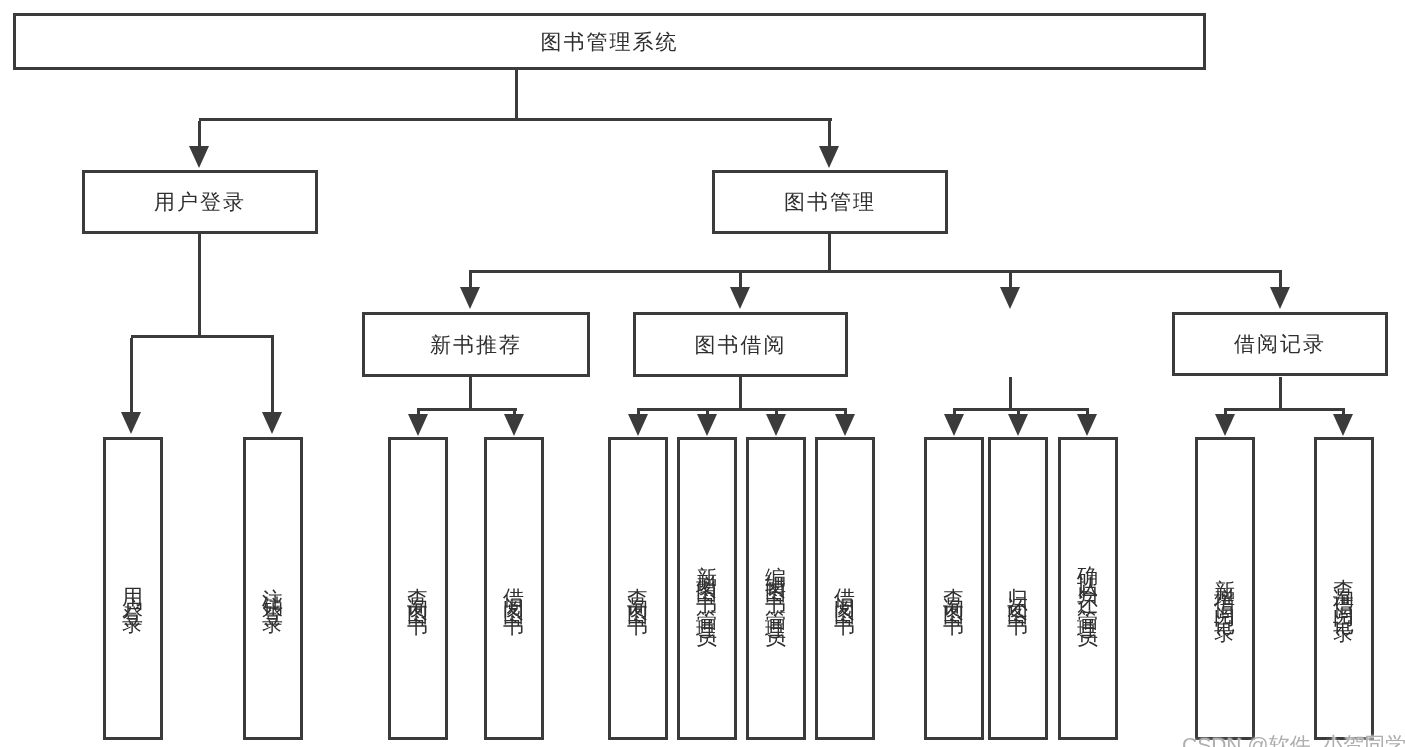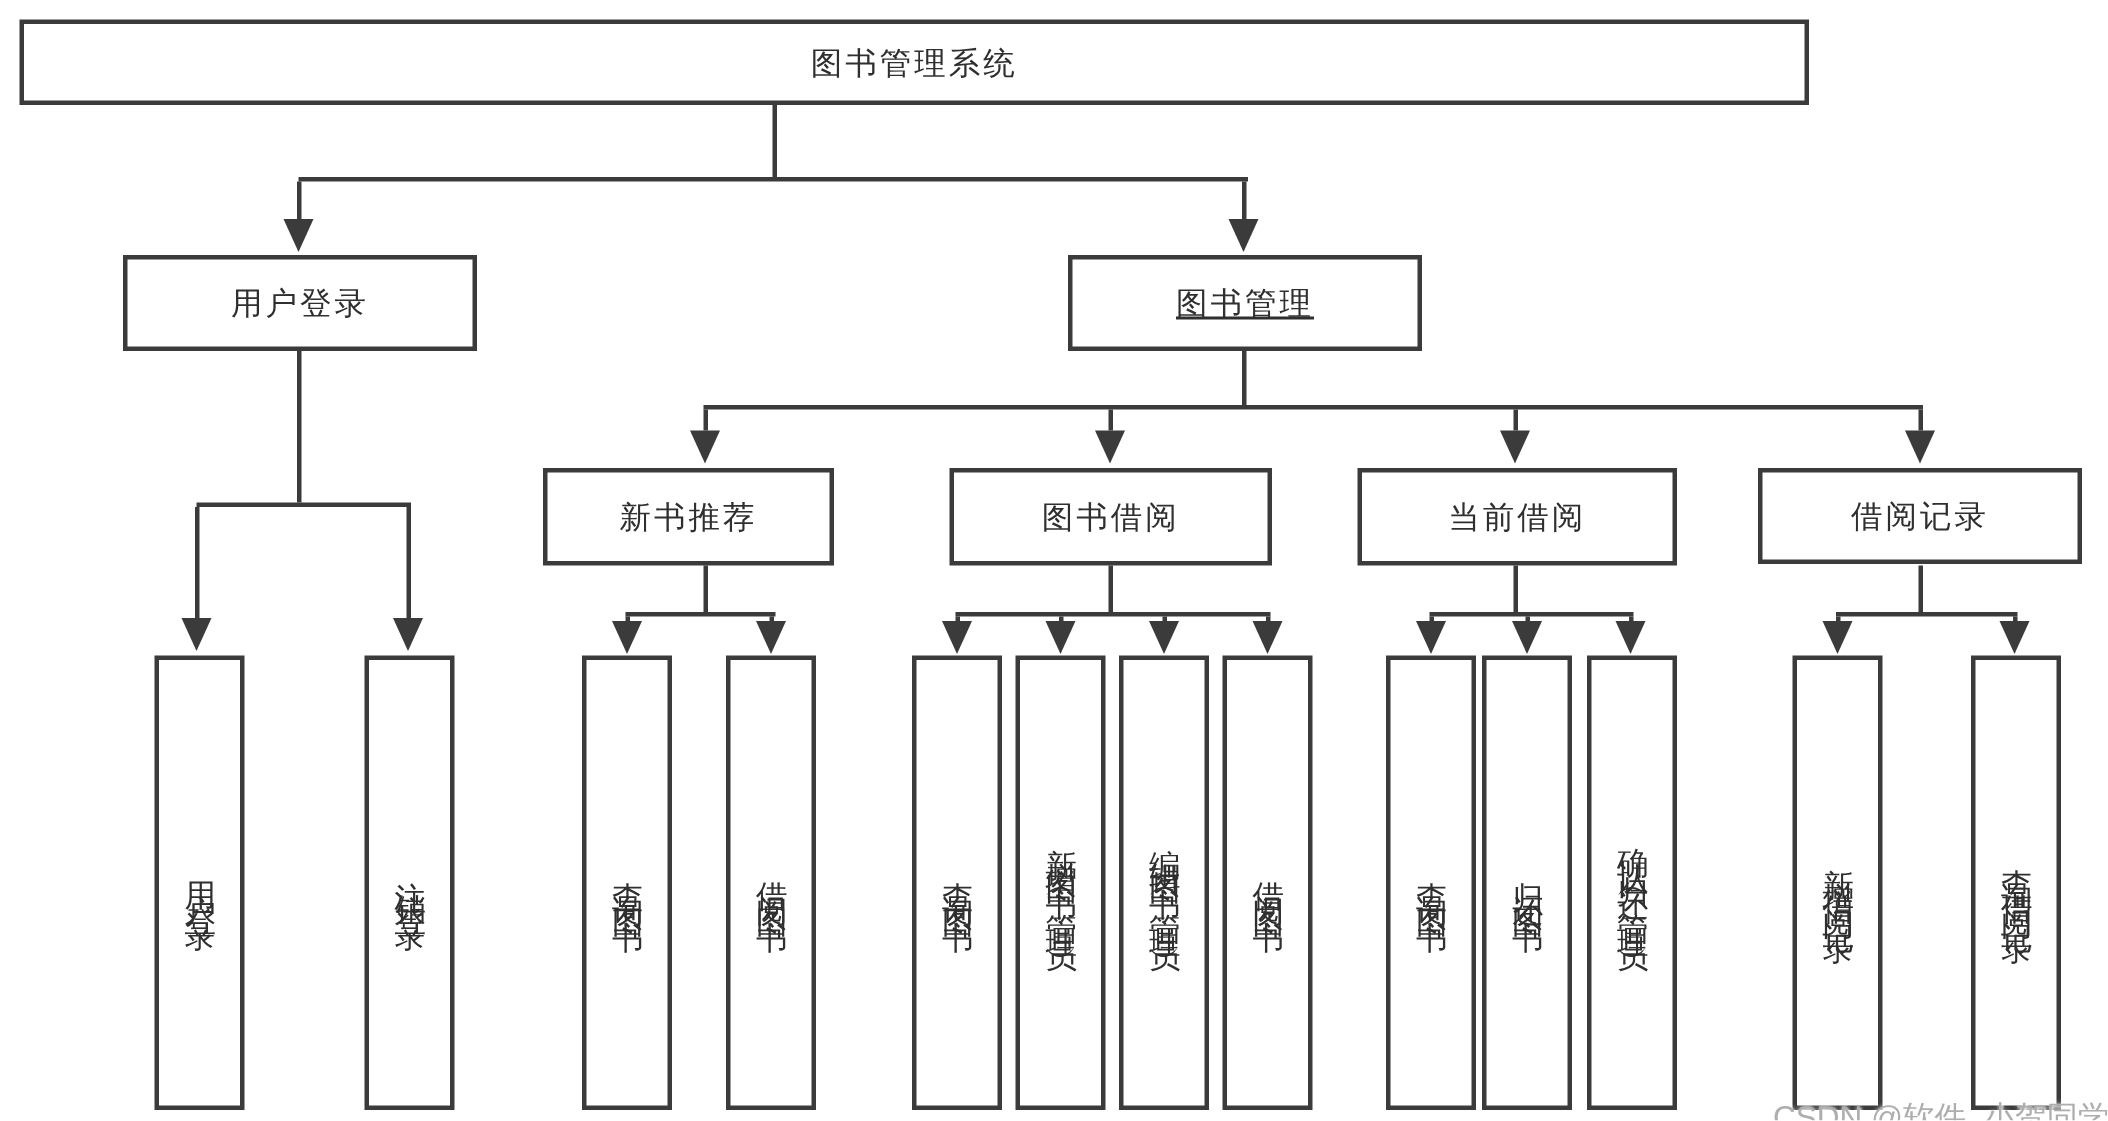--- a/index.html
+++ b/index.html
@@ -29,21 +29,21 @@
   <div class="vl" style="left:515px;top:70px;height:48px;"></div>
   <div class="hl" style="left:199px;top:118px;width:633px;"></div>
   <div class="vl" style="left:198px;top:121px;height:27px;"></div>
   <div class="ar" style="left:189px;top:146px;"></div>
   <div class="vl" style="left:828px;top:121px;height:27px;"></div>
   <div class="ar" style="left:819px;top:146px;"></div>
 
   <div class="box" style="left:82px;top:170px;width:236px;height:64px;">
     <span>用户登录</span>
   </div>
-  <div class="box" style="left:712px;top:170px;width:236px;height:64px;text-decoration:underline;">
+  <div class="box" style="left:712px;top:170px;width:236px;height:64px;">
     <span>图书管理</span>
   </div>
 
   <div class="vl" style="left:198px;top:234px;height:101px;"></div>
   <div class="hl" style="left:131px;top:335px;width:143px;"></div>
   <div class="vl" style="left:130px;top:338px;height:74px;"></div>
   <div class="ar" style="left:121px;top:412px;"></div>
   <div class="vl" style="left:271px;top:338px;height:74px;"></div>
   <div class="ar" style="left:262px;top:412px;"></div>
 
@@ -51,28 +51,25 @@
   <div class="hl" style="left:469px;top:270px;width:813px;"></div>
   <div class="vl" style="left:469px;top:273px;height:14px;"></div>
   <div class="ar" style="left:460px;top:287px;"></div>
   <div class="vl" style="left:739px;top:273px;height:14px;"></div>
   <div class="ar" style="left:730px;top:287px;"></div>
   <div class="vl" style="left:1009px;top:273px;height:14px;"></div>
   <div class="ar" style="left:1000px;top:287px;"></div>
   <div class="vl" style="left:1279px;top:273px;height:14px;"></div>
   <div class="ar" style="left:1270px;top:287px;"></div>
 
-  <div class="box" style="left:362px;top:312px;width:194px;height:65px;">
+  <div class="box" style="left:362px;top:312px;width:228px;height:65px;">
     <span>新书推荐</span>
   </div>
   <div class="box" style="left:633px;top:312px;width:215px;height:65px;text-align:right;">
     <span>图书借阅</span>
-  </div>
-  <div class="box" style="left:905px;top:312px;width:213px;height:65px;">
-    <span>当前借阅</span>
   </div>
   <div class="box" style="left:1172px;top:312px;width:216px;height:64px;">
     <span>借阅记录</span>
   </div>
 
   <div class="vl" style="left:469px;top:377px;height:31px;"></div>
   <div class="hl" style="left:417px;top:408px;width:100px;"></div>
   <div class="vl" style="left:417px;top:411px;height:4px;"></div>
   <div class="ar" style="left:408px;top:414px;"></div>
   <div class="vl" style="left:513px;top:411px;height:4px;"></div>

